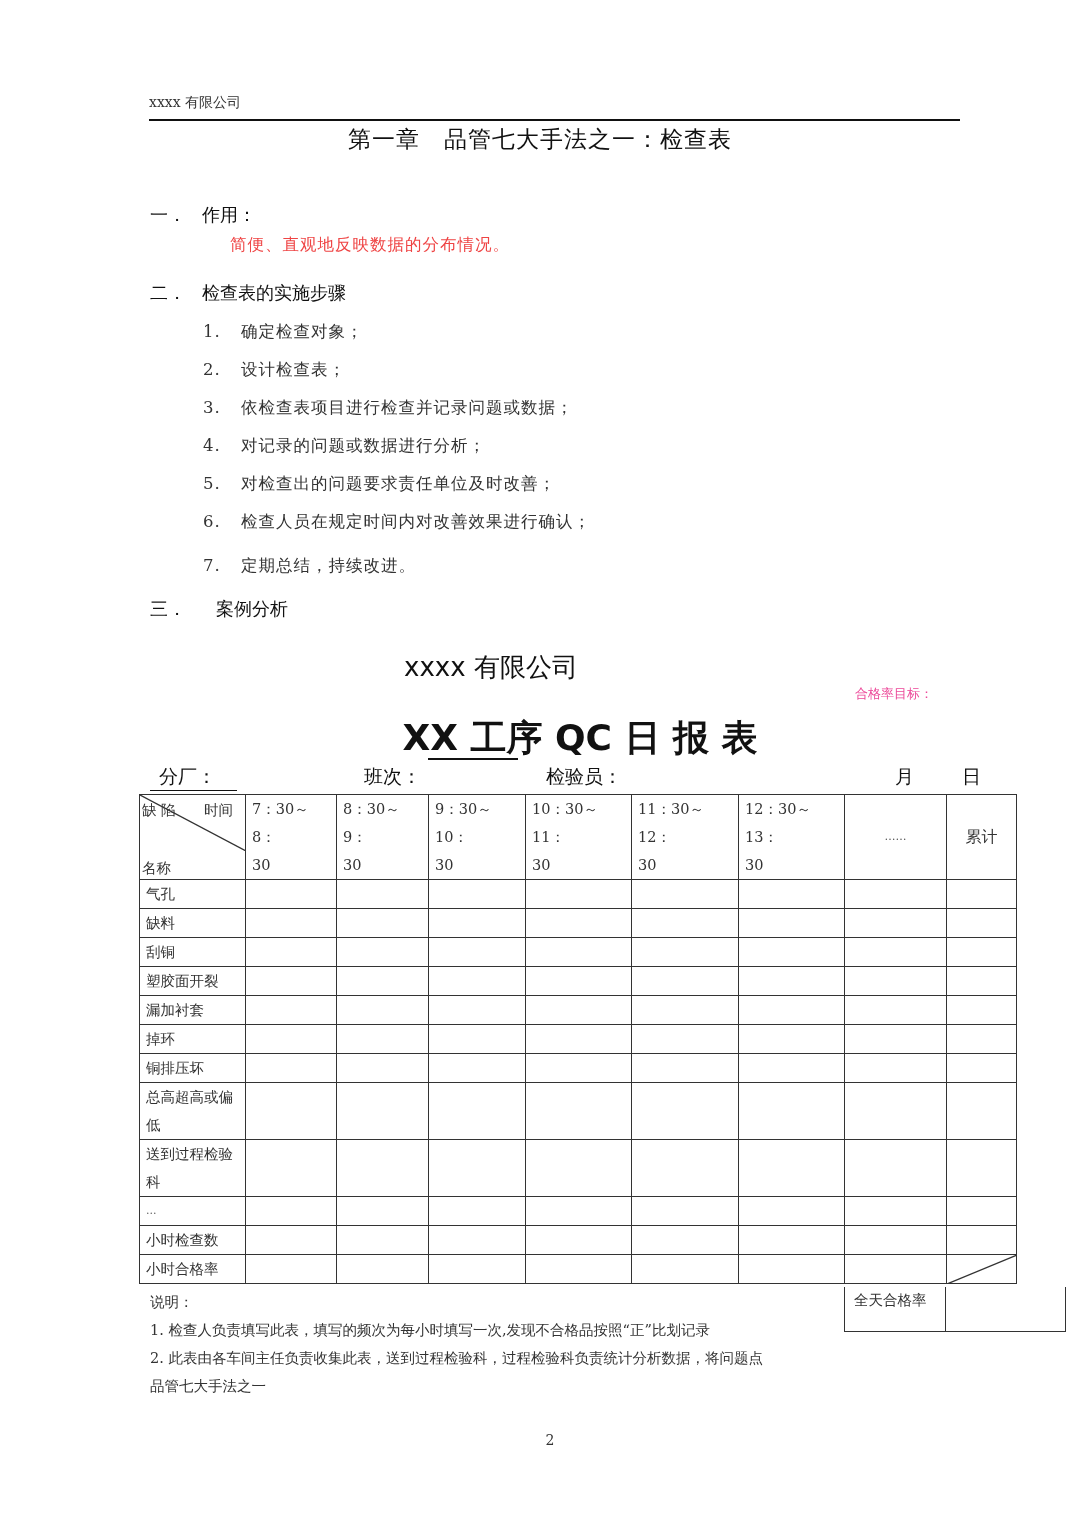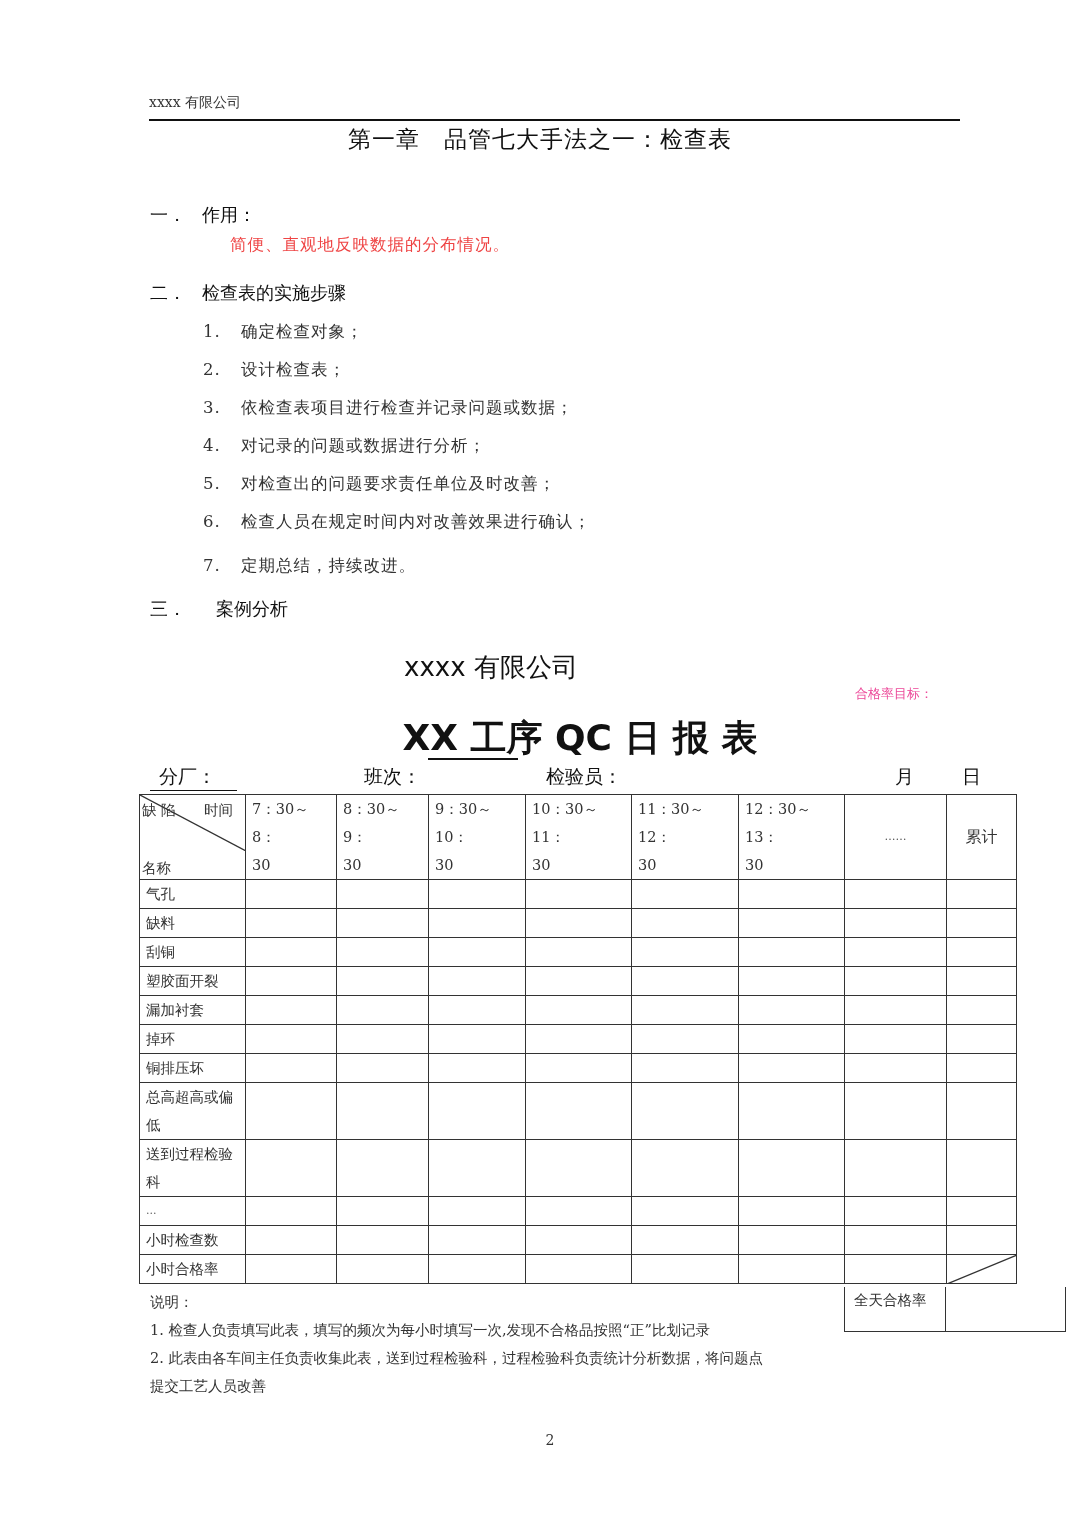--- a/index.html
+++ b/index.html
@@ -275,15 +275,15 @@
 </tbody>
   </table>
 
 <div class="small-box">
   <div class="l">全天合格率</div>
 </div>
 
 <div class="abs notes" style="top:1293px;">说明：</div>
 <div class="abs notes" style="top:1321px;">1. 检查人负责填写此表，填写的频次为每小时填写一次,发现不合格品按照“正”比划记录</div>
 <div class="abs notes" style="top:1349px;">2. 此表由各车间主任负责收集此表，送到过程检验科，过程检验科负责统计分析数据，将问题点</div>
-<div class="abs notes" style="top:1377px;">提交工艺人员改善</div>
+<div class="abs notes" style="top:1377px;">品管七大手法之一</div>
 
 <div class="abs page-num">2</div>
 
 </body></html>

